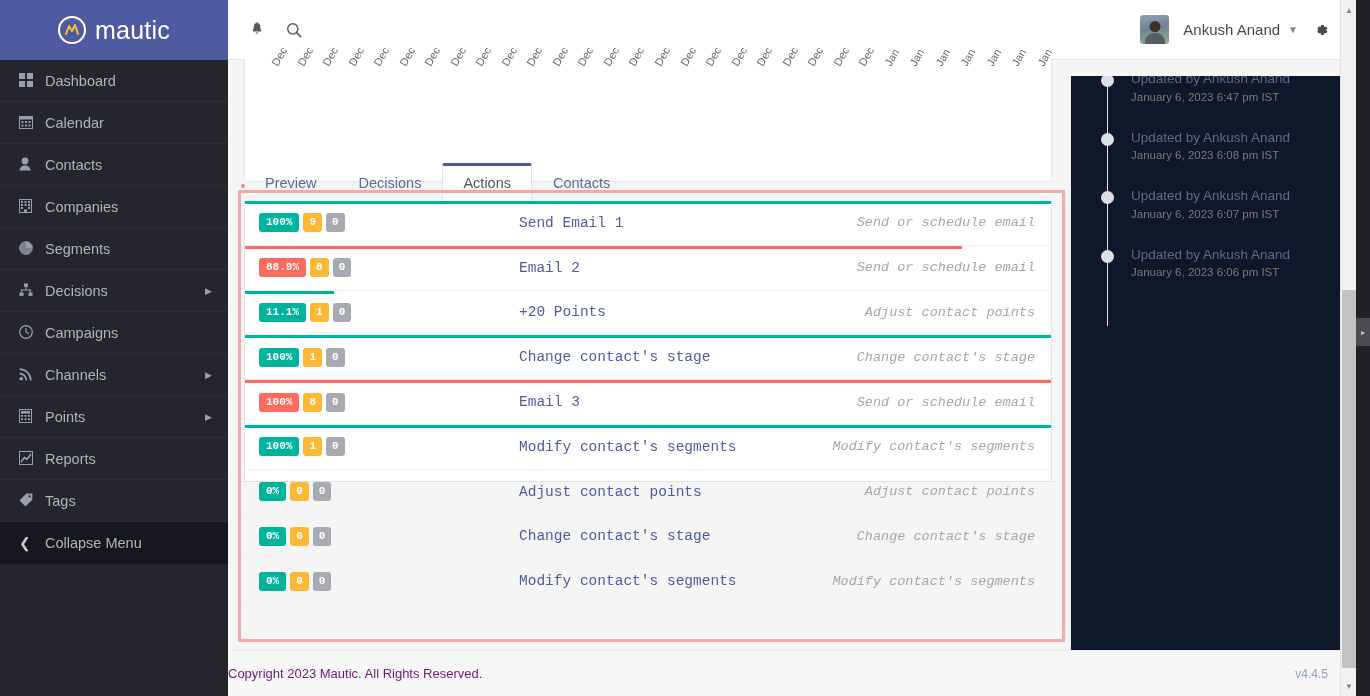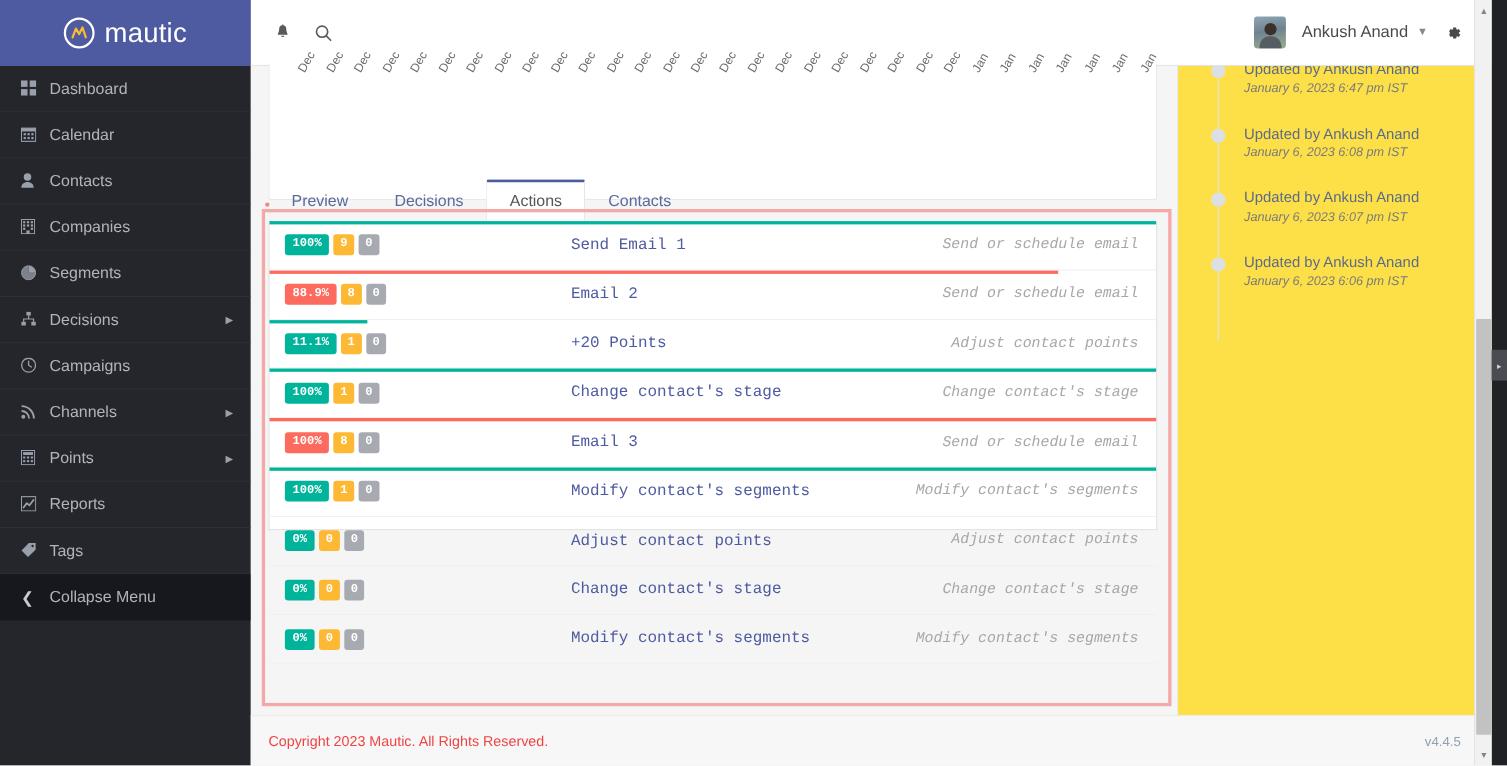--- a/index.html
+++ b/index.html
@@ -178,55 +178,54 @@
     border: 3px solid #f4a8a8;
     pointer-events: none; z-index: 40;
   }
   .hl-dot {
     position:absolute; width:4px; height:4px; border-radius:50%;
     background:#f08a8a; left:0px; top:-9px;
   }
 
   
   .right-panel {
-    position: absolute; left: 1070px; top: 60px;
+    position: absolute; left: 1070px; top: 76px;
     width: 272px; height: 612px;
-    background: #fde047;
+    background: #0f172a;
     border-left: 1px solid #eaeaea;
     overflow: hidden;
   }
   .tl-line {
     position: absolute; left: 36px; top: 0px;
     width: 1px; height: 250px; background: #e3e3e3;
   }
   .tl-item { position: absolute; left: 0; width: 272px; }
   .tl-dot {
     position: absolute; left: 30px; top: 4px;
     width: 13px; height: 13px; border-radius: 50%;
     background: #dcdfe3;
   }
   .tl-title {
     margin-left: 60px; font-size: 13.5px; color: #5d6b8a;
     line-height: 1.3;
   }
   .tl-date {
     margin-left: 60px; font-size: 11.5px; color: #7a7a7a;
     margin-top: 3px;
-    font-style: italic;
   }
 
   
   .footer {
     position: absolute; left: 228px; top: 650px;
     width: 1142px; height: 46px;
     background: #f7f7f7;
     border-top: 1px solid #ececec;
     display: flex; align-items: center;
   }
-  .copyright { padding-left: 16px; font-size: 13px; color: #ef4444; }
+  .copyright { padding-left: 0; font-size: 13px; color: #701a75; }
   .version { margin-left: auto; padding-right: 42px; font-size: 12px; color: #8fa0b0; }
 
   
   .scrollbar {
     position: absolute; right: 14px; top: 0;
     width: 16px; height: 696px;
     background: #f1f1f1; border-left: 1px solid #e3e3e3;
     z-index: 50;
   }
   .sb-arrow {

